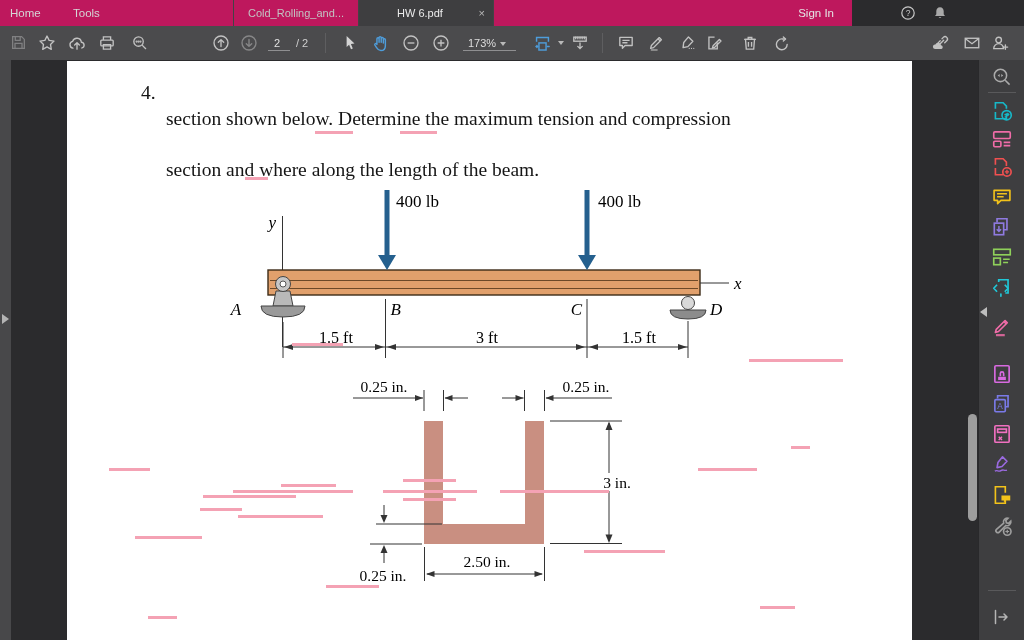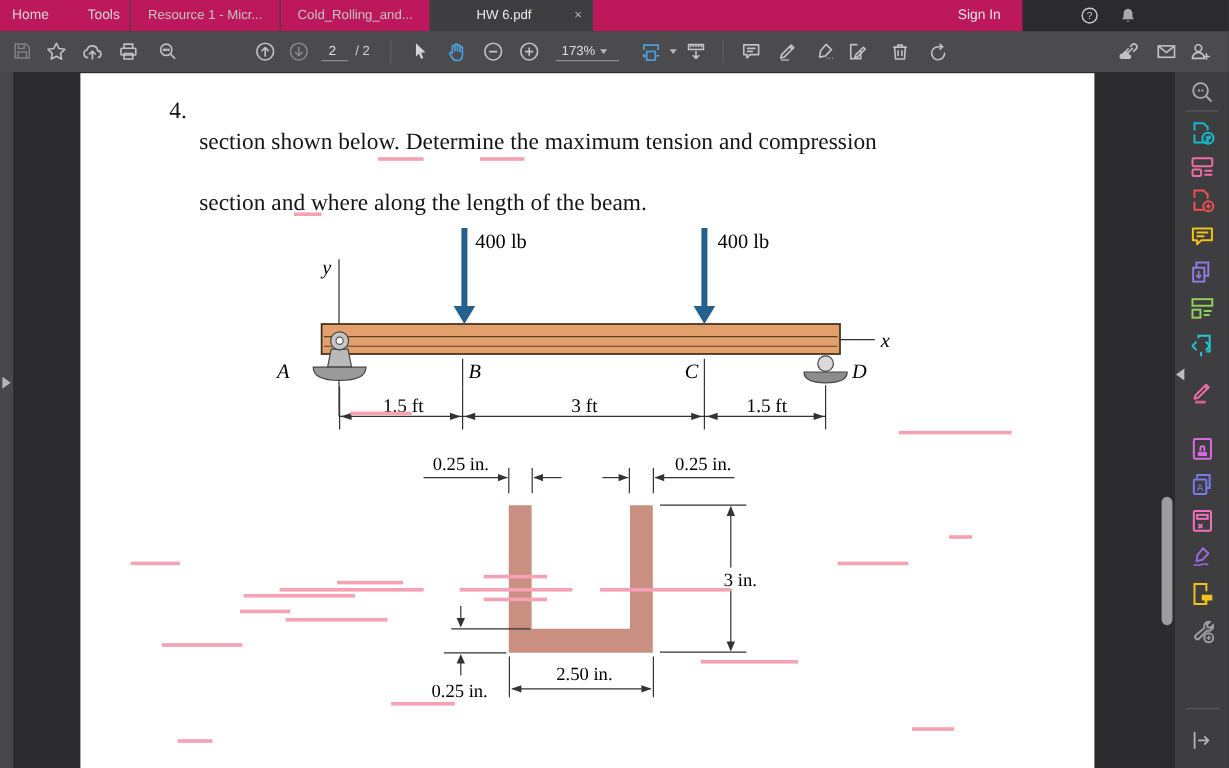--- a/index.html
+++ b/index.html
@@ -50,23 +50,20 @@
 </style>
 </head>
 <body>
 
 <div id="app">
 
   <div id="titlebar">
     <div class="tb-label" style="left:10px;">Home</div>
     <div class="tb-label" style="left:73px;">Tools</div>
 
-    <div class="tab" style="left:108px;width:125px;">
-      <span>Resource 1 - Micr...</span>
-    </div>
     <div class="tab" style="left:233px;width:125px;">
       <span>Cold_Rolling_and...</span>
     </div>
     <div class="tab active" style="left:358px;width:136px;padding-right:22px;">
       <span>HW 6.pdf</span>
       <span class="close">×</span>
     </div>
 
     <div class="titlebar-icon" style="left:900px;">
       <svg width="16" height="16" viewBox="0 0 16 16">

